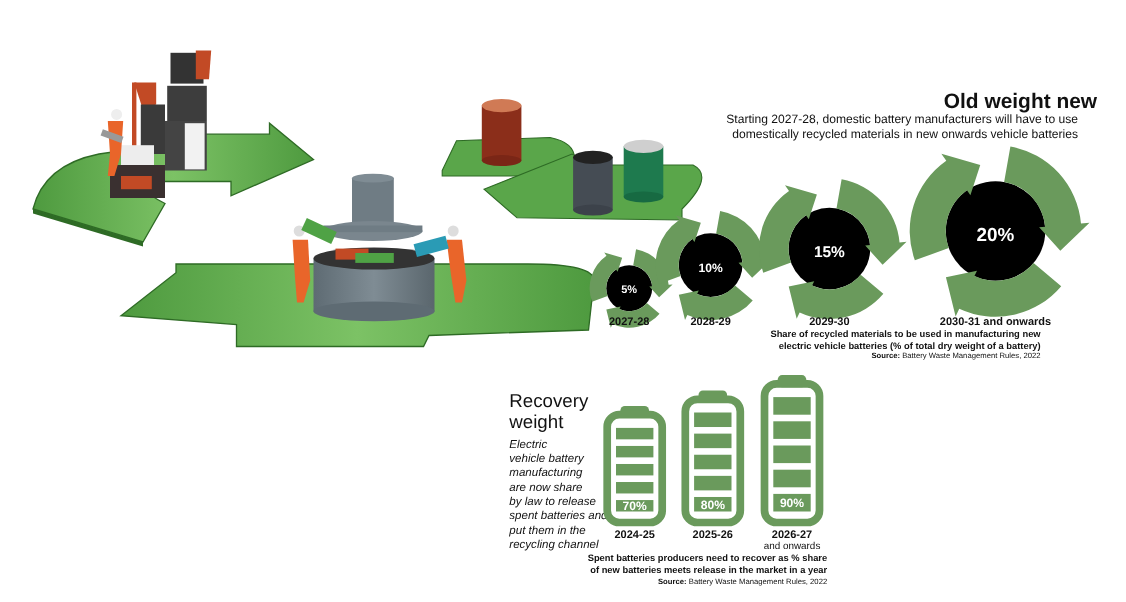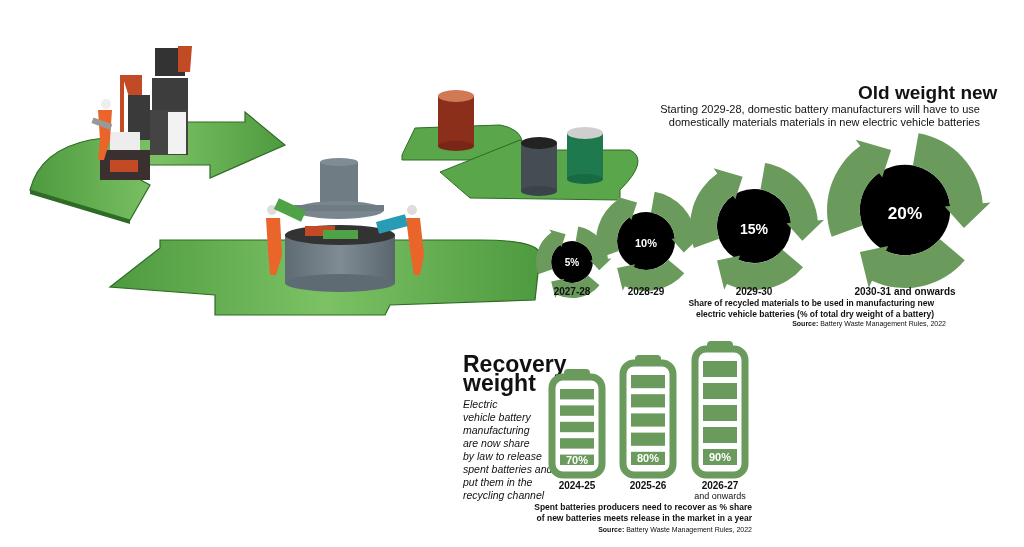--- a/index.html
+++ b/index.html
@@ -5,21 +5,21 @@
   html, body { margin:0; padding:0; background:#ffffff; }
   body { width:1024px; height:547px; position:relative; overflow:hidden;
          font-family:"Liberation Sans", sans-serif; color:#111; }
   .abs { position:absolute; }
   svg { position:absolute; overflow:visible; }
   .title-main { font-weight:bold; font-size:19px; color:#111; }
   .sub { font-size:11px; line-height:13px; color:#111; text-align:right; }
   .note { font-size:8.5px; line-height:11px; text-align:right; font-weight:bold; }
   .src { font-size:7px; text-align:right; }
   .src b { font-weight:bold; }
-  .rec-title { font-weight:bold; font-size:23px; line-height:19px; }
+  .rec-title { font-weight:normal; font-size:17px; line-height:19px; }
   .rec-body { font-size:10.5px; line-height:13px;font-style:italic; }
 </style>
 </head>
 <body>
 
 <svg width="1024" height="547" style="left:0;top:0">
   <defs>
     <linearGradient id="gA" x1="0" y1="0" x2="1" y2="0">
       <stop offset="0" stop-color="#4e9a3f"></stop>
         <stop offset="0.5" stop-color="#7cc265"></stop>
@@ -96,22 +96,22 @@
   </g>
   <g>
     <circle cx="412" cy="210" r="5" fill="#ddd"></circle>
     <path d="M406,218 L420,218 L424,255 L420,275 L414,275 L410,250 Z" fill="#e9652a"></path>
     <rect x="377" y="218" width="30" height="12" fill="#2a9bb5" transform="rotate(-15 392 224)"></rect>
   </g>
 </svg>
 
 <div class="abs title-main" style="left:858px;top:82px">Old weight new</div>
 <div class="abs sub" style="right:44px;top:103px;width:400px">
-  <div>Starting 2029-28, domestic battery manufacturers will have to use</div>
-  <div>domestically materials materials in new electric vehicle batteries</div>
+  <div>Starting 2027-28, domestic battery manufacturers will have to use</div>
+  <div>domestically recycled materials in new onwards vehicle batteries</div>
 </div>
 
 <div id="recycle-chart">
     <svg width="1024" height="547" style="left:0;top:0">
       <g>
         <circle cx="572" cy="262" r="20.88" fill="#000000"></circle>
         <path d="M575.6257739496855,241.4372141171051 L578.2513343960095,226.54692089156052 A36,36 0 0 1 607.8630091313029,258.8623932610843 L611.4493100444331,258.54863258719274 L599.1973072595887,270.31505128231464 L590.304479860617,260.39856552045745 L592.8005452961556,260.1801880914289 A20.88,20.88 0 0 0 575.6257739496855,241.4372141171051 Z" fill="#6a9a5c"></path>
         <path d="M587.9950079723243,275.42140529025494 L599.5775999522832,285.1403539487154 A36,36 0 0 1 556.7857425773349,294.6270803333194 L555.2643168350683,297.8897883666514 L551.2003007259508,281.39603336017746 L564.2346430114717,278.6528618021262 L563.1757306948542,280.9237065933253 A20.88,20.88 0 0 0 587.9950079723243,275.42140529025494 Z" fill="#6a9a5c"></path>
         <path d="M552.3792180779902,269.14138059263996 L538.1710656517073,274.3127251597241 A36,36 0 0 1 551.3512482913624,232.5105264055963 L549.2863731204985,229.56157904615594 L565.6023920144605,234.2889153575079 L561.4608771279113,246.94857267741637 L560.0237240089901,244.89610531524585 A20.88,20.88 0 0 0 552.3792180779902,269.14138059263996 Z" fill="#6a9a5c"></path>
         <text x="572" y="266.32" text-anchor="middle" fill="#fff" font-family="&quot;Liberation Sans&quot;, sans-serif" font-weight="bold" font-size="10">5%</text>
@@ -137,21 +137,21 @@
         <circle cx="905" cy="210" r="45.239999999999995" fill="#000000"></circle>
         <path d="M912.855843557652,165.4472972537277 L918.5445578580205,133.18499526504777 A78,78 0 0 1 982.7031864511562,203.20185206568266 L990.4735050962718,202.52203727225094 L963.9274990624423,228.01594444501504 L944.6597063646701,206.53022529432442 L950.0678481416705,206.05707419809596 A45.239999999999995,45.239999999999995 0 0 0 912.855843557652,165.4472972537277 Z" fill="#6a9a5c"></path>
         <path d="M939.6558506067025,239.07971146221902 L964.7514665632802,260.13743355555005 A78,78 0 0 1 872.0357755842255,280.6920073888587 L868.739353142648,287.76120812774457 L859.9339849062267,252.02473894705116 L888.1750598581887,246.08120057127348 L885.8807498388508,251.00136428553805 A45.239999999999995,45.239999999999995 0 0 0 939.6558506067025,239.07971146221902 Z" fill="#6a9a5c"></path>
         <path d="M862.4883058356455,225.47299128405325 L831.7039755786991,236.67757117940218 A78,78 0 0 1 860.2610379646184,146.10614054545866 L855.7871417610802,139.7167546000045 L891.138516031331,149.95931660793383 L882.1652337771412,177.38857413440212 L879.0514020194787,172.94156151636602 A45.239999999999995,45.239999999999995 0 0 0 862.4883058356455,225.47299128405325 Z" fill="#6a9a5c"></path>
         <text x="905" y="219.36" text-anchor="middle" fill="#fff" font-family="&quot;Liberation Sans&quot;, sans-serif" font-weight="bold" font-size="17.16">20%</text>
       </g>
       <text x="905" y="295" text-anchor="middle" fill="#111" font-family="&quot;Liberation Sans&quot;, sans-serif" font-weight="bold" font-size="10">2030-31 and onwards</text>
     </svg>
   </div>
 
-<div class="abs note" style="right:90px;top:298px;width:380px">
+<div class="abs note" style="right:78px;top:298px;width:380px">
   <div>Share of recycled materials to be used in manufacturing new</div>
   <div>electric vehicle batteries (% of total dry weight of a battery)</div>
 </div>
 <div class="abs src" style="right:78px;top:320px;width:300px">
   <b>Source:</b>
   <span>Battery Waste Management Rules, 2022</span>
 </div>
 
 <div class="abs rec-title" style="left:463px;top:355px">
   <div>Recovery</div>

